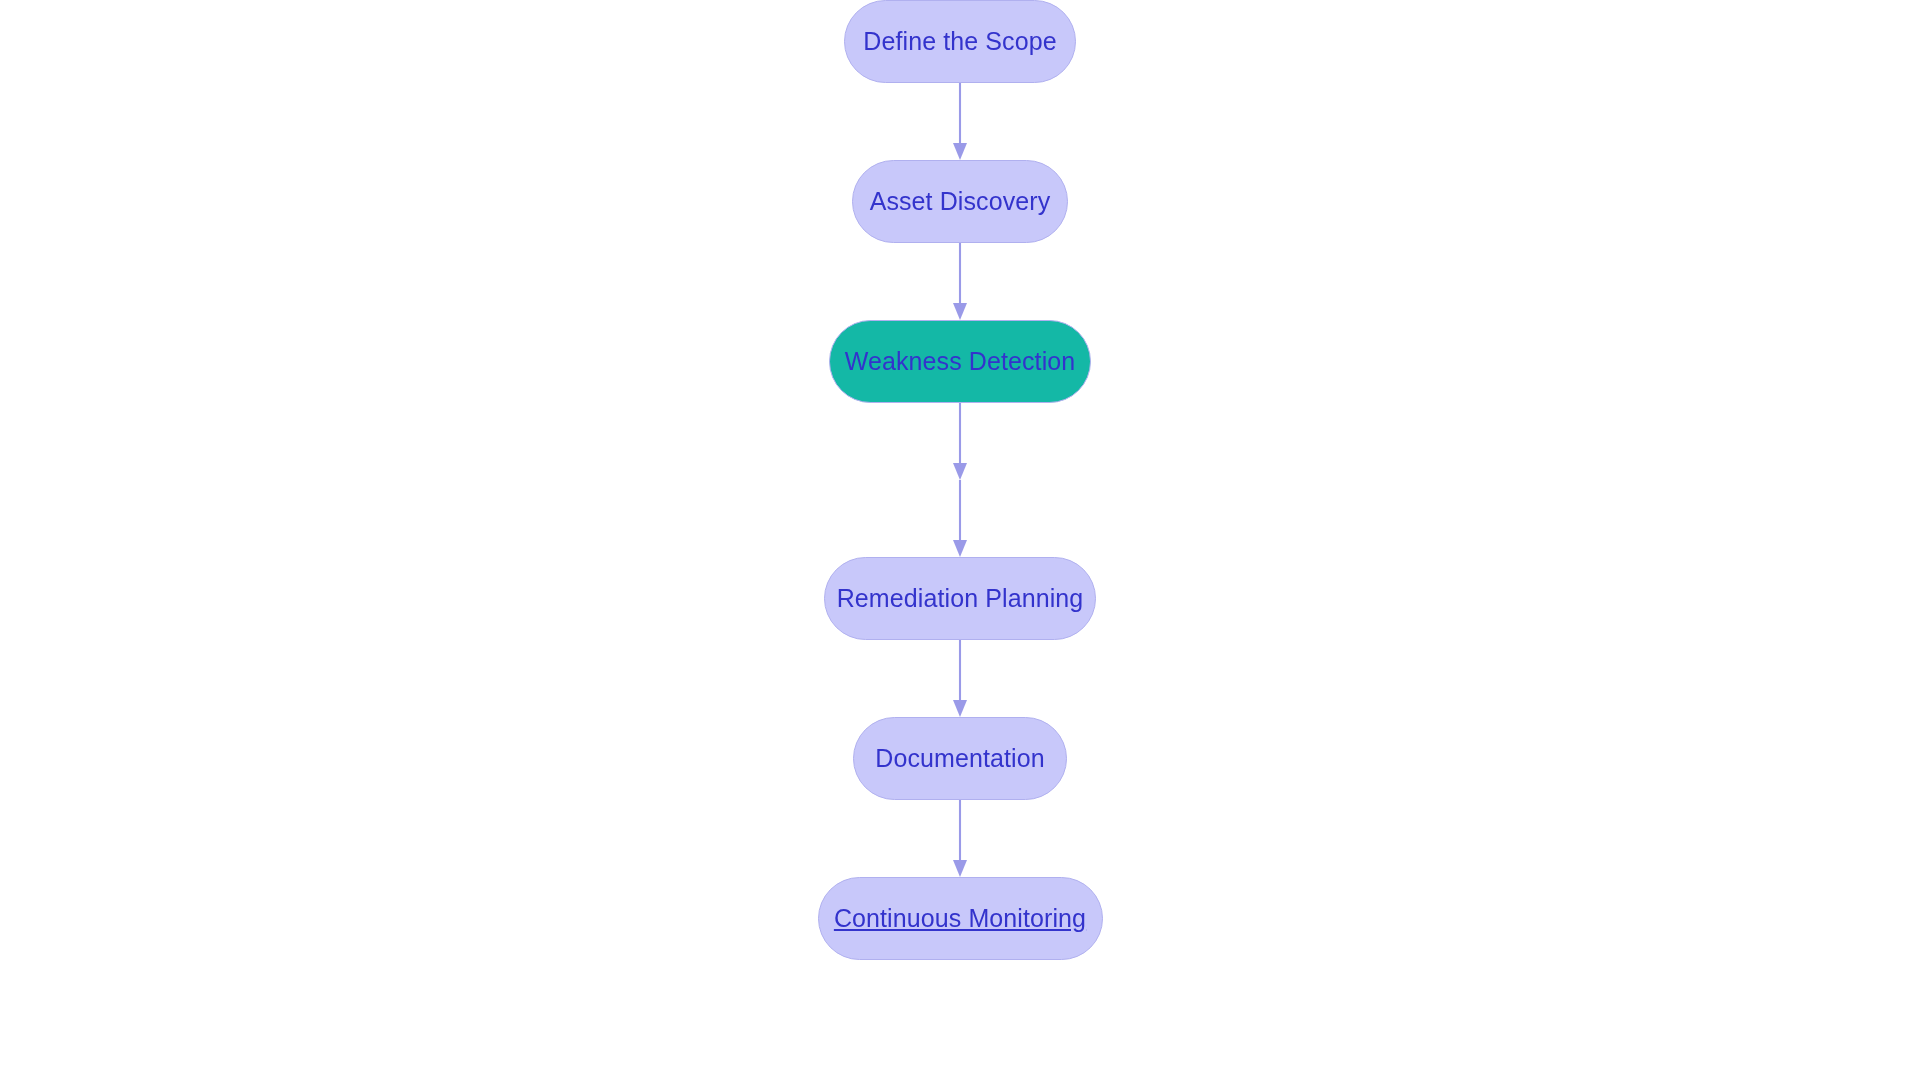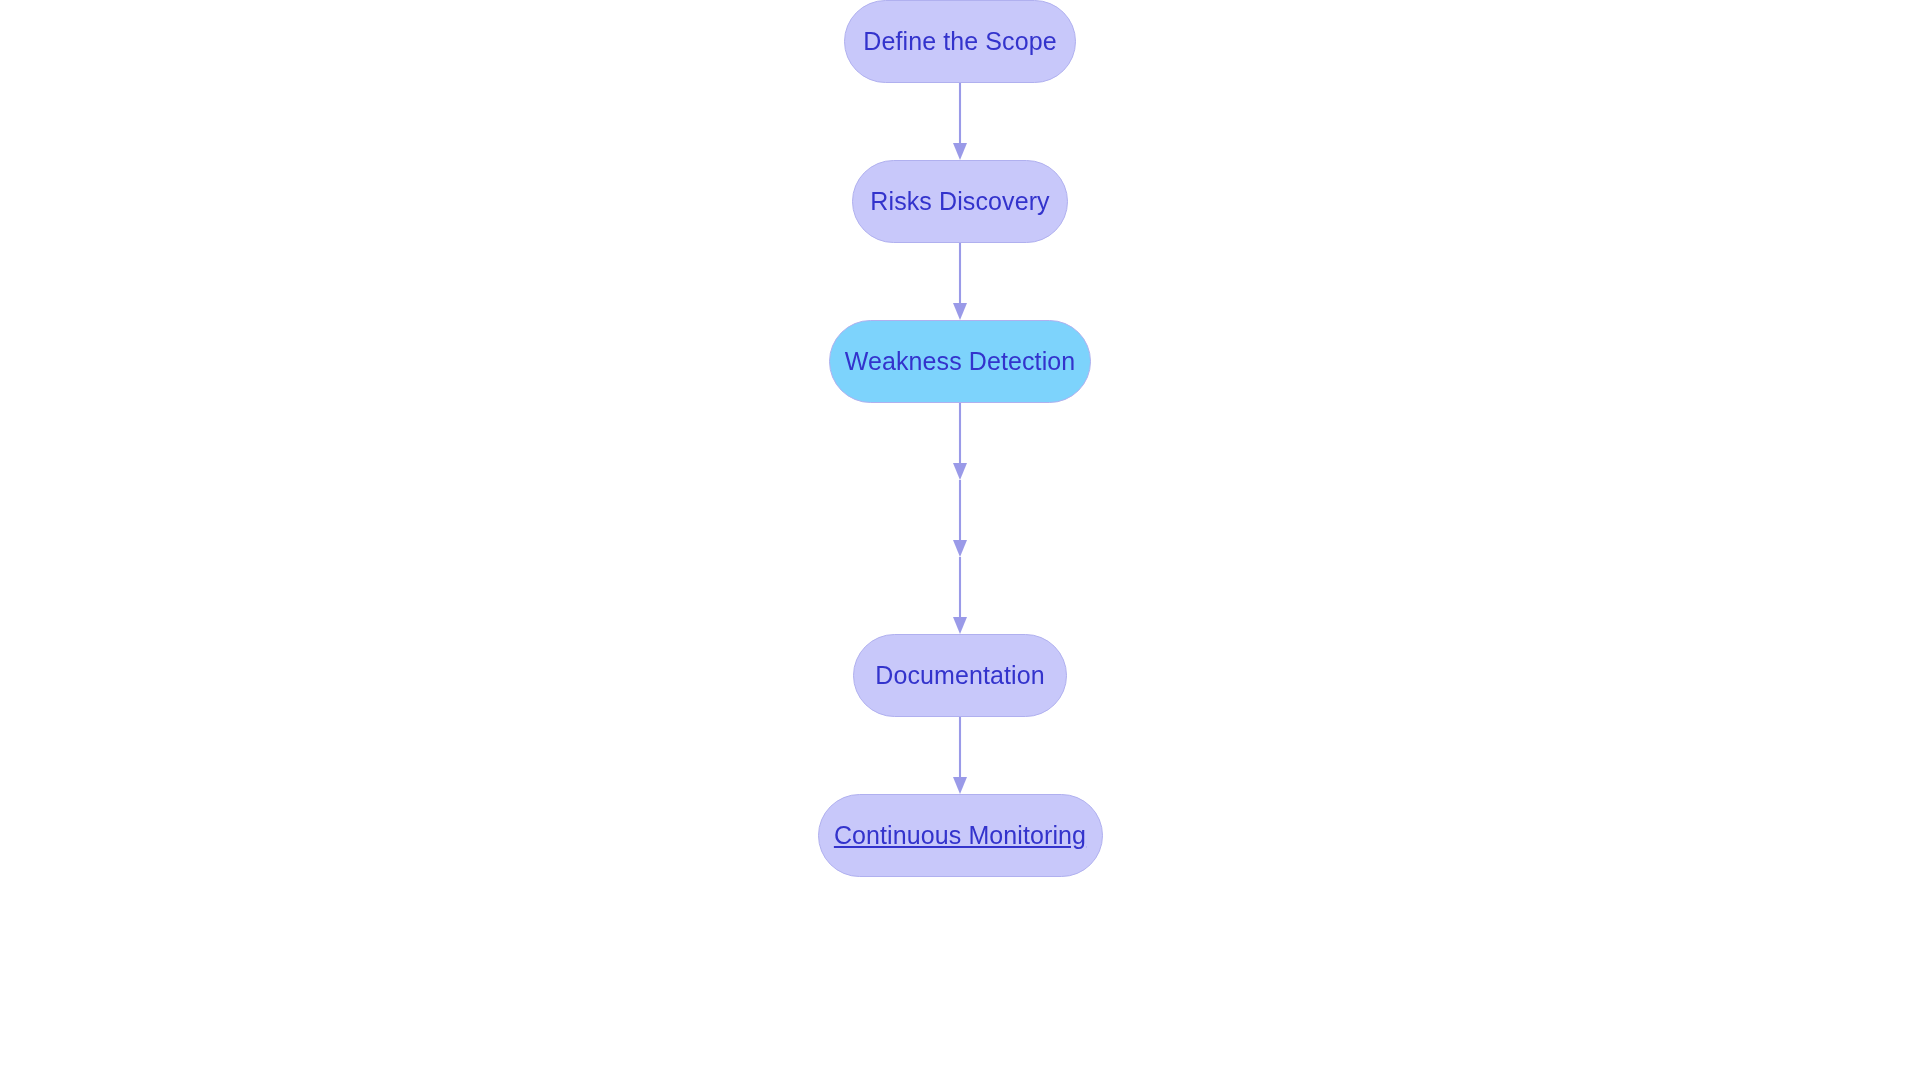--- a/index.html
+++ b/index.html
@@ -88,49 +88,52 @@
     </div>
 
     <div class="flow-connector">
       <svg viewBox="0 0 20 77" preserveAspectRatio="none" aria-hidden="true">
         <line class="conn-line" x1="10" y1="0" x2="10" y2="62" style="stroke: rgb(154, 154, 232);"></line>
         <polygon class="conn-head" points="3,60 17,60 10,77" style="fill: rgb(154, 154, 232);"></polygon>
       </svg>
     </div>
 
     <div class="flow-node" style="width: 216px; background: rgb(200, 200, 250); border-color: rgb(176, 176, 239); color: rgb(51, 51, 204);">
-      <span>Risks Discovery</span>
+      <span>Asset Discovery</span>
     </div>
 
     <div class="flow-connector">
       <svg viewBox="0 0 20 77" preserveAspectRatio="none" aria-hidden="true">
         <line class="conn-line" x1="10" y1="0" x2="10" y2="62" style="stroke: rgb(154, 154, 232);"></line>
         <polygon class="conn-head" points="3,60 17,60 10,77" style="fill: rgb(154, 154, 232);"></polygon>
       </svg>
     </div>
 
-    <div class="flow-node" style="width: 262px; background: #7dd3fc; border-color: rgb(176, 176, 239); color: rgb(51, 51, 204);">
+    <div class="flow-node" style="width: 262px; background: #14b8a6; border-color: rgb(176, 176, 239); color: rgb(51, 51, 204);">
       <span>Weakness Detection</span>
     </div>
 
     <div class="flow-connector">
       <svg viewBox="0 0 20 77" preserveAspectRatio="none" aria-hidden="true">
         <line class="conn-line" x1="10" y1="0" x2="10" y2="62" style="stroke: rgb(154, 154, 232);"></line>
         <polygon class="conn-head" points="3,60 17,60 10,77" style="fill: rgb(154, 154, 232);"></polygon>
       </svg>
     </div>
 
 
     <div class="flow-connector">
       <svg viewBox="0 0 20 77" preserveAspectRatio="none" aria-hidden="true">
         <line class="conn-line" x1="10" y1="0" x2="10" y2="62" style="stroke: rgb(154, 154, 232);"></line>
         <polygon class="conn-head" points="3,60 17,60 10,77" style="fill: rgb(154, 154, 232);"></polygon>
       </svg>
     </div>
 
+    <div class="flow-node" style="width: 272px; background: rgb(200, 200, 250); border-color: rgb(176, 176, 239); color: rgb(51, 51, 204);">
+      <span>Remediation Planning</span>
+    </div>
 
     <div class="flow-connector">
       <svg viewBox="0 0 20 77" preserveAspectRatio="none" aria-hidden="true">
         <line class="conn-line" x1="10" y1="0" x2="10" y2="62" style="stroke: rgb(154, 154, 232);"></line>
         <polygon class="conn-head" points="3,60 17,60 10,77" style="fill: rgb(154, 154, 232);"></polygon>
       </svg>
     </div>
 
     <div class="flow-node" style="width: 214px; background: rgb(200, 200, 250); border-color: rgb(176, 176, 239); color: rgb(51, 51, 204); text-align: right;">
       <span>Documentation</span>

